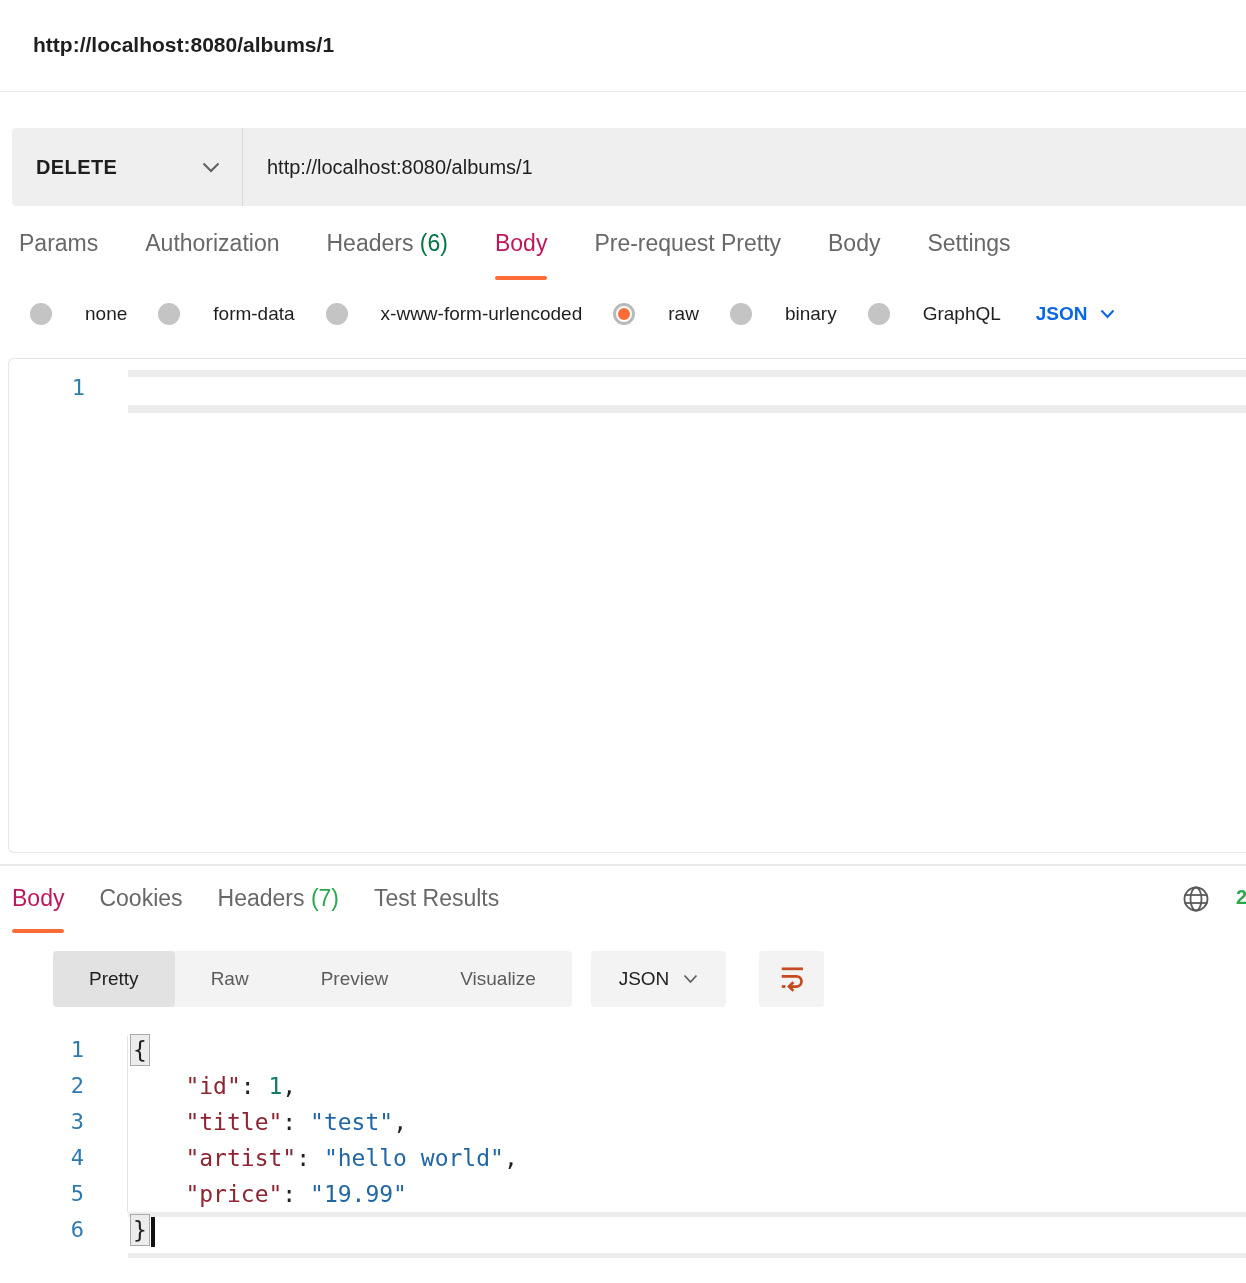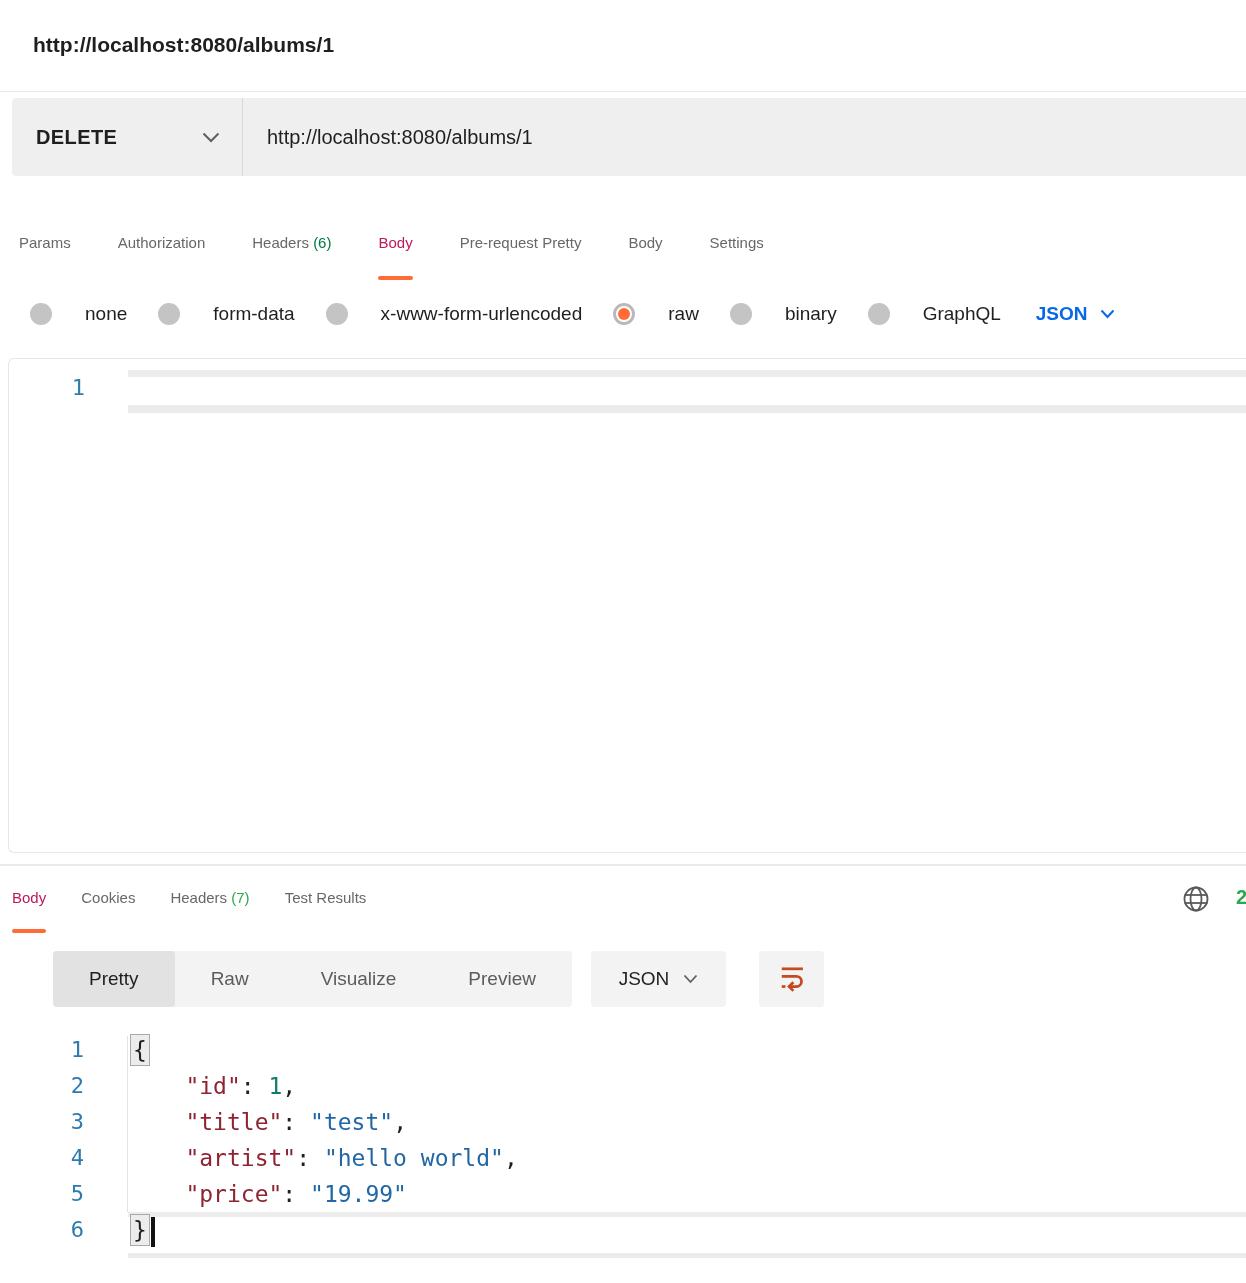--- a/index.html
+++ b/index.html
@@ -5,30 +5,30 @@
   * { margin:0; padding:0; box-sizing:border-box; }
   html,body { background:#fff; }
   .app {
     position:relative; width:1246px; height:1283px; overflow:hidden;
     font-family:"Liberation Sans", sans-serif; color:#212121; background:#fff;padding-left:24px;
   }
   
   .hdr { position:absolute; left:0; top:0; width:1246px; height:92px; border-bottom:1px solid #e7e7e7; }
   .hdr-title { position:absolute; left:33px; top:33px; font-size:21px; font-weight:700; color:#1f1f1f; }
   
-  .req-bar { position:absolute; left:12px; top:98px; width:1234px; height:78px;
+  .req-bar { position:absolute; left:12px; top:128px; width:1234px; height:78px;
     background:#efefef; border-radius:4px 0 0 4px; display:flex; align-items:stretch; }
   .method-box { width:230px; display:flex; align-items:center; padding-left:24px; cursor:pointer; }
   .method-label { font-size:20px; font-weight:700; letter-spacing:.4px; color:#1f1f1f; }
   .method-box .chev { margin-left:auto; margin-right:22px; }
   .req-divider { width:1px; background:#d9d9d9; }
   .url-box { flex:1; display:flex; align-items:center; padding-left:24px; font-size:20px; color:#1f1f1f; }
   
   .tabs { position:absolute; left:19px; top:228px; display:flex; gap:47px; height:42px; }
-  .tab { position:relative; font-size:15px; color:#686868; line-height:30px; cursor:pointer; white-space:nowrap; }
+  .tab { position:relative; font-size:23px; color:#686868; line-height:30px; cursor:pointer; white-space:nowrap; }
   .tab.active { color:#be185d; }
   .tab.active::after { content:""; position:absolute; left:0; right:0; bottom:-10px; height:4px;
     background:#ff6c37; border-radius:2px; }
   .count-green { color:#007742; }
   .count-bright { color:#2ba84f; }
   
   .radio-row { position:absolute; left:30px; top:299px; display:flex; align-items:center; gap:31px; height:30px; }
   .radio-item { display:flex; align-items:center; gap:13px; cursor:pointer; }
   .radio-dot { width:22px; height:22px; border-radius:50%; background:#c4c4c4; }
   .radio-item.selected .radio-dot { background:#fff; border:3px solid #b9b9b9; position:relative; }
@@ -168,22 +168,22 @@
       <line x1="2.5" y1="10" x2="25.5" y2="10"></line>
       <line x1="2.5" y1="18" x2="25.5" y2="18"></line>
     </svg>
   </span>
   <span class="status-code">2</span>
 
   <div class="view-row">
     <div class="segmented">
       <div class="segment selected">Pretty</div>
       <div class="segment">Raw</div>
+      <div class="segment">Preview</div>
       <div class="segment">Visualize</div>
-      <div class="segment">Preview</div>
     </div>
     <div class="fmt-btn">
       <span class="fmt-label">JSON</span>
       <span class="chev">
         <svg width="15" height="10" viewBox="0 0 15 10">
             <polyline points="1.5,1.5 7.5,8 13.5,1.5" fill="none" stroke="#5f5f5f" stroke-width="1.8"></polyline>
           </svg>
       </span>
     </div>
     <div class="wrap-btn">

